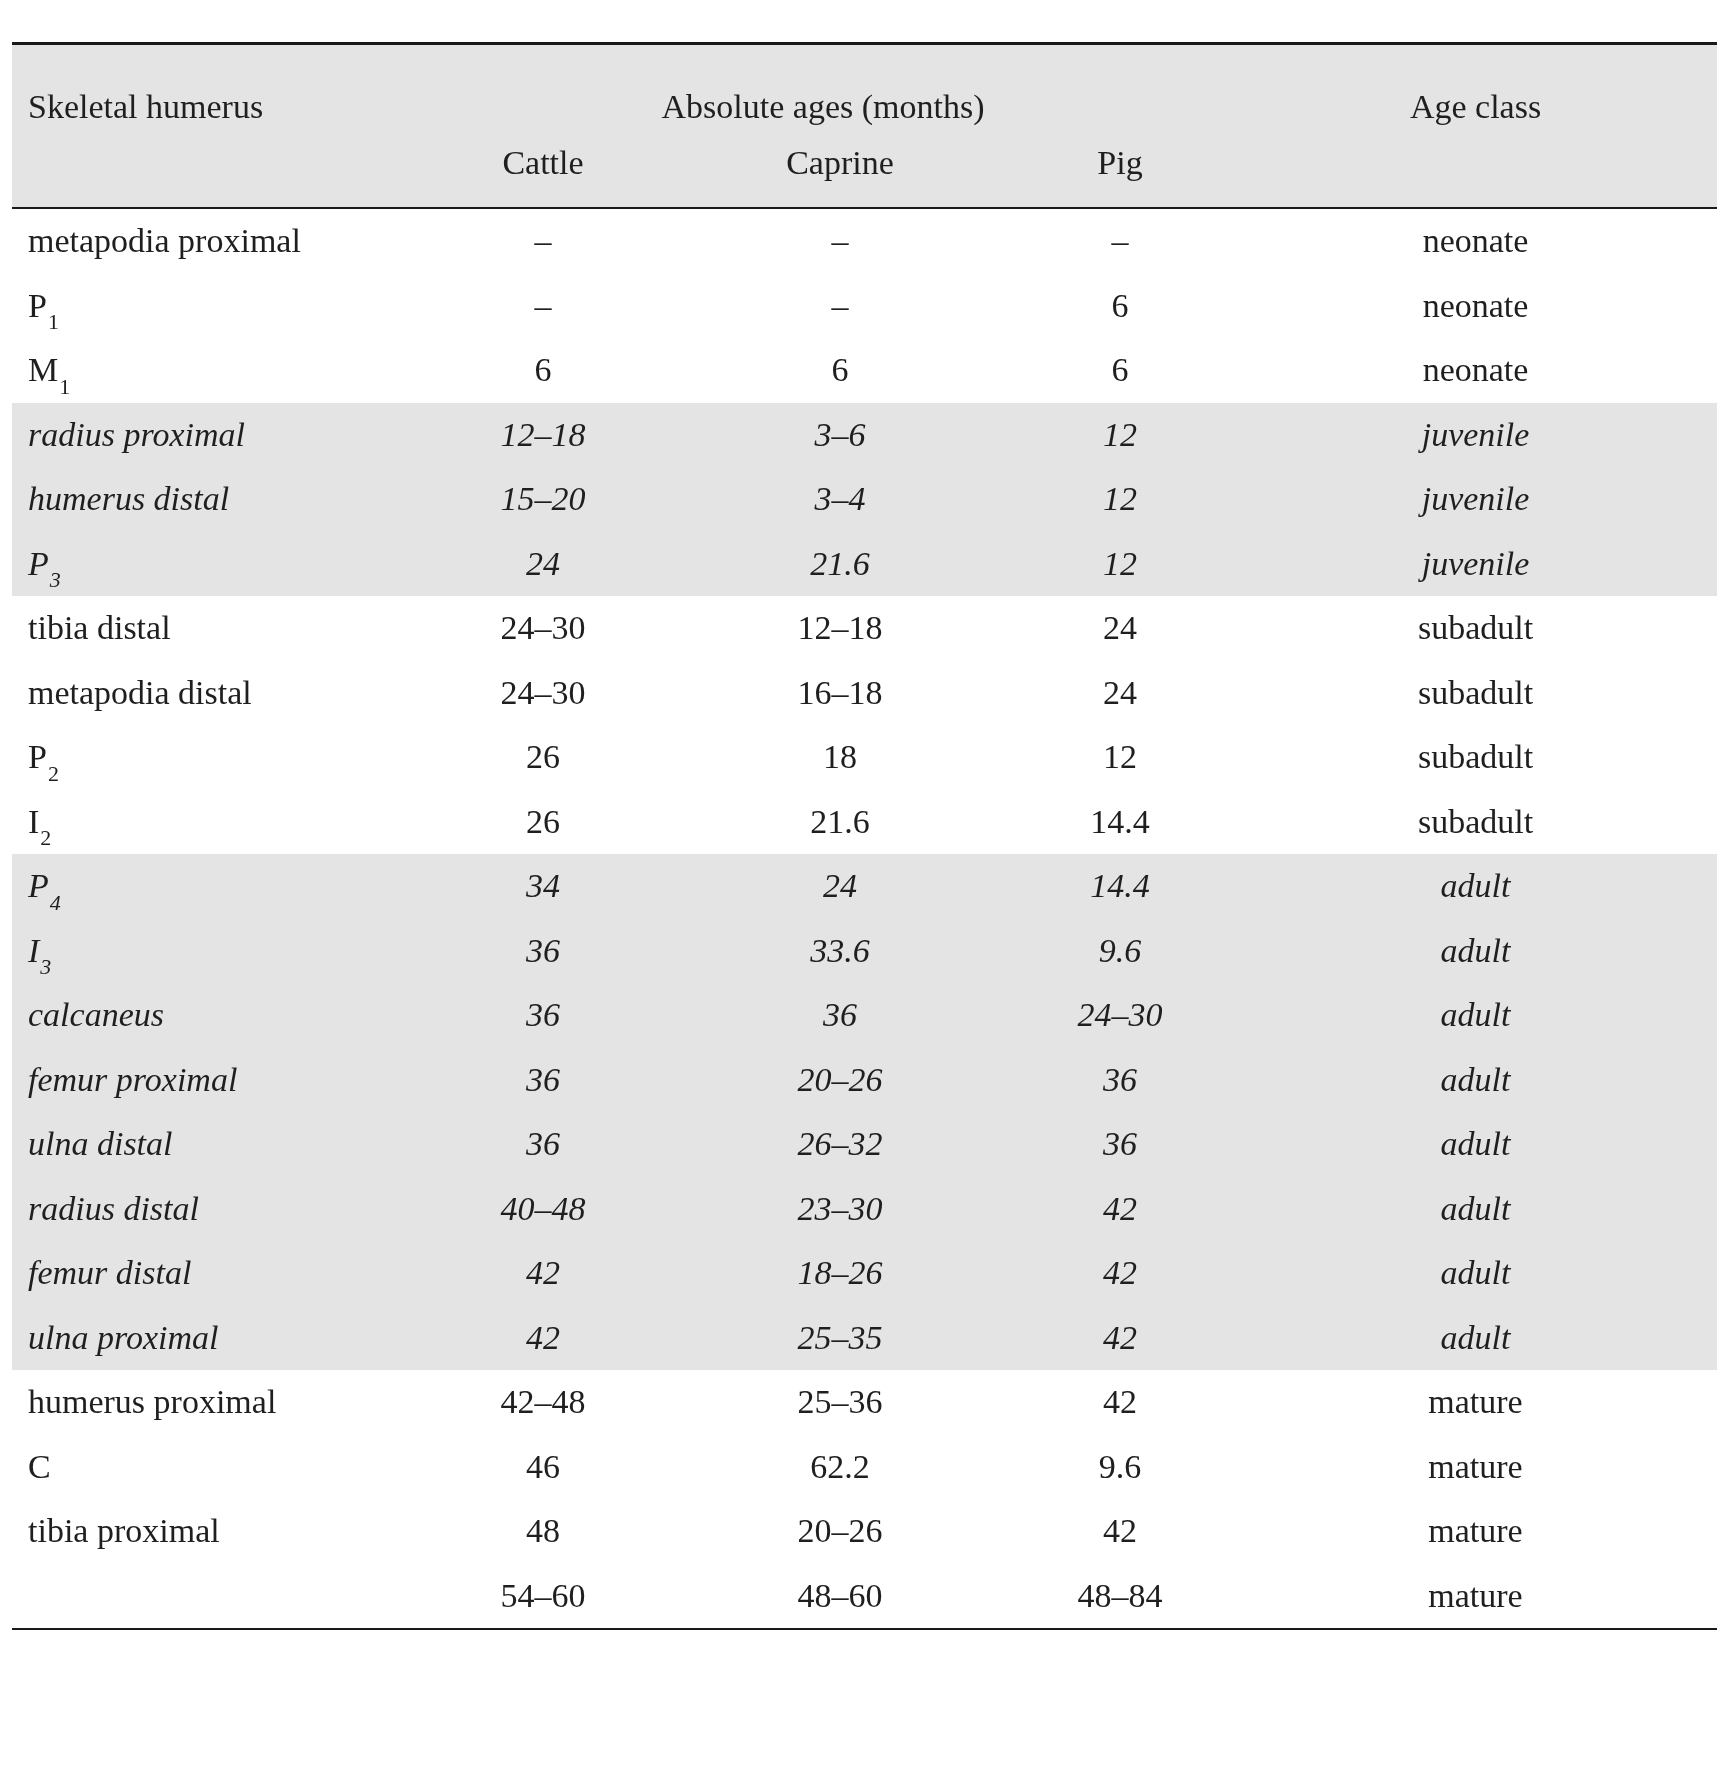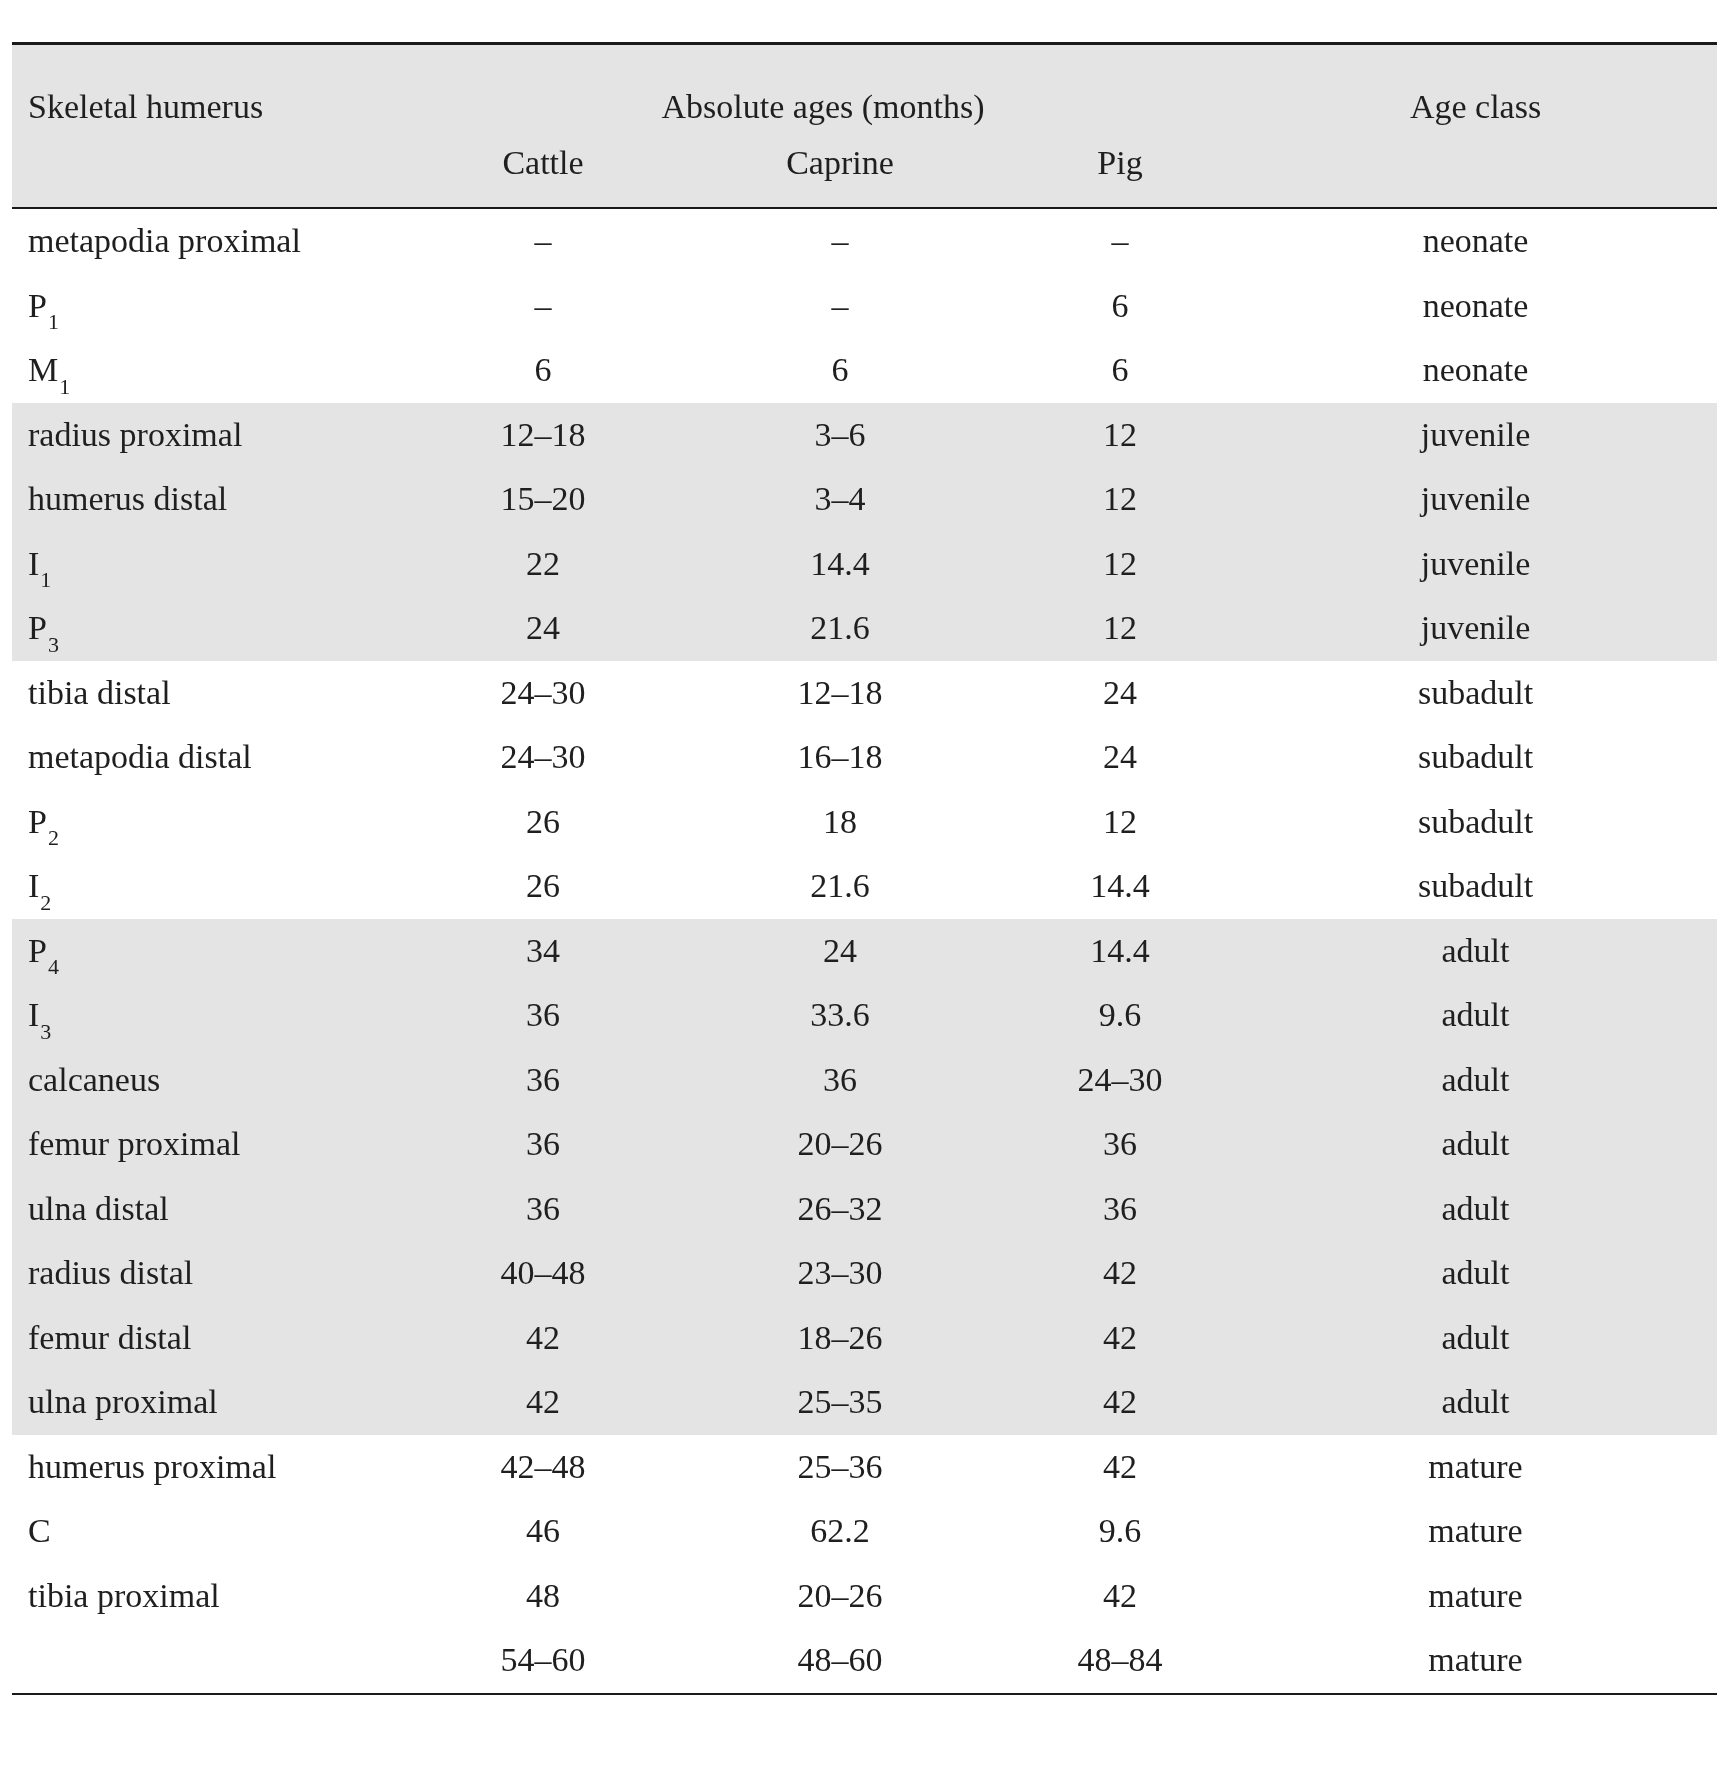--- a/index.html
+++ b/index.html
@@ -42,21 +42,21 @@
 
   td {
     font-size: 34px;
     height: 62.5px;
     vertical-align: middle;
     white-space: nowrap;
   }
   .el { text-align: left; padding-left: 16px; }
   .c  { text-align: center; }
   .ageclass { text-align: center; }
-  tr.shaded { background: var(--band-bg, #e4e4e4); }
+  tr.shaded { background: var(--band-bg, #e4e4e4); font-style: italic; }
 
   sub.el-sub {
     font-size: 22px;
     line-height: 0;
     position: relative;
     bottom: -0.22em;
     left: 1px;
   }
 </style>
 </head>
@@ -115,27 +115,20 @@
           <td class="ageclass">juvenile</td>
         </tr>
         <tr class="shaded">
           <td class="el"><span>humerus distal</span></td>
           <td class="c">15–20</td>
           <td class="c">3–4</td>
           <td class="c">12</td>
           <td class="ageclass">juvenile</td>
         </tr>
         <tr class="shaded">
-          <td class="el"><span>I</span><sub class="el-sub">1</sub></td>
-          <td class="c">22</td>
-          <td class="c">14.4</td>
-          <td class="c">12</td>
-          <td class="ageclass">juvenile</td>
-        </tr>
-        <tr class="shaded">
           <td class="el"><span>P</span><sub class="el-sub">3</sub></td>
           <td class="c">24</td>
           <td class="c">21.6</td>
           <td class="c">12</td>
           <td class="ageclass">juvenile</td>
         </tr>
         <tr>
           <td class="el"><span>tibia distal</span></td>
           <td class="c">24–30</td>
           <td class="c">12–18</td>

